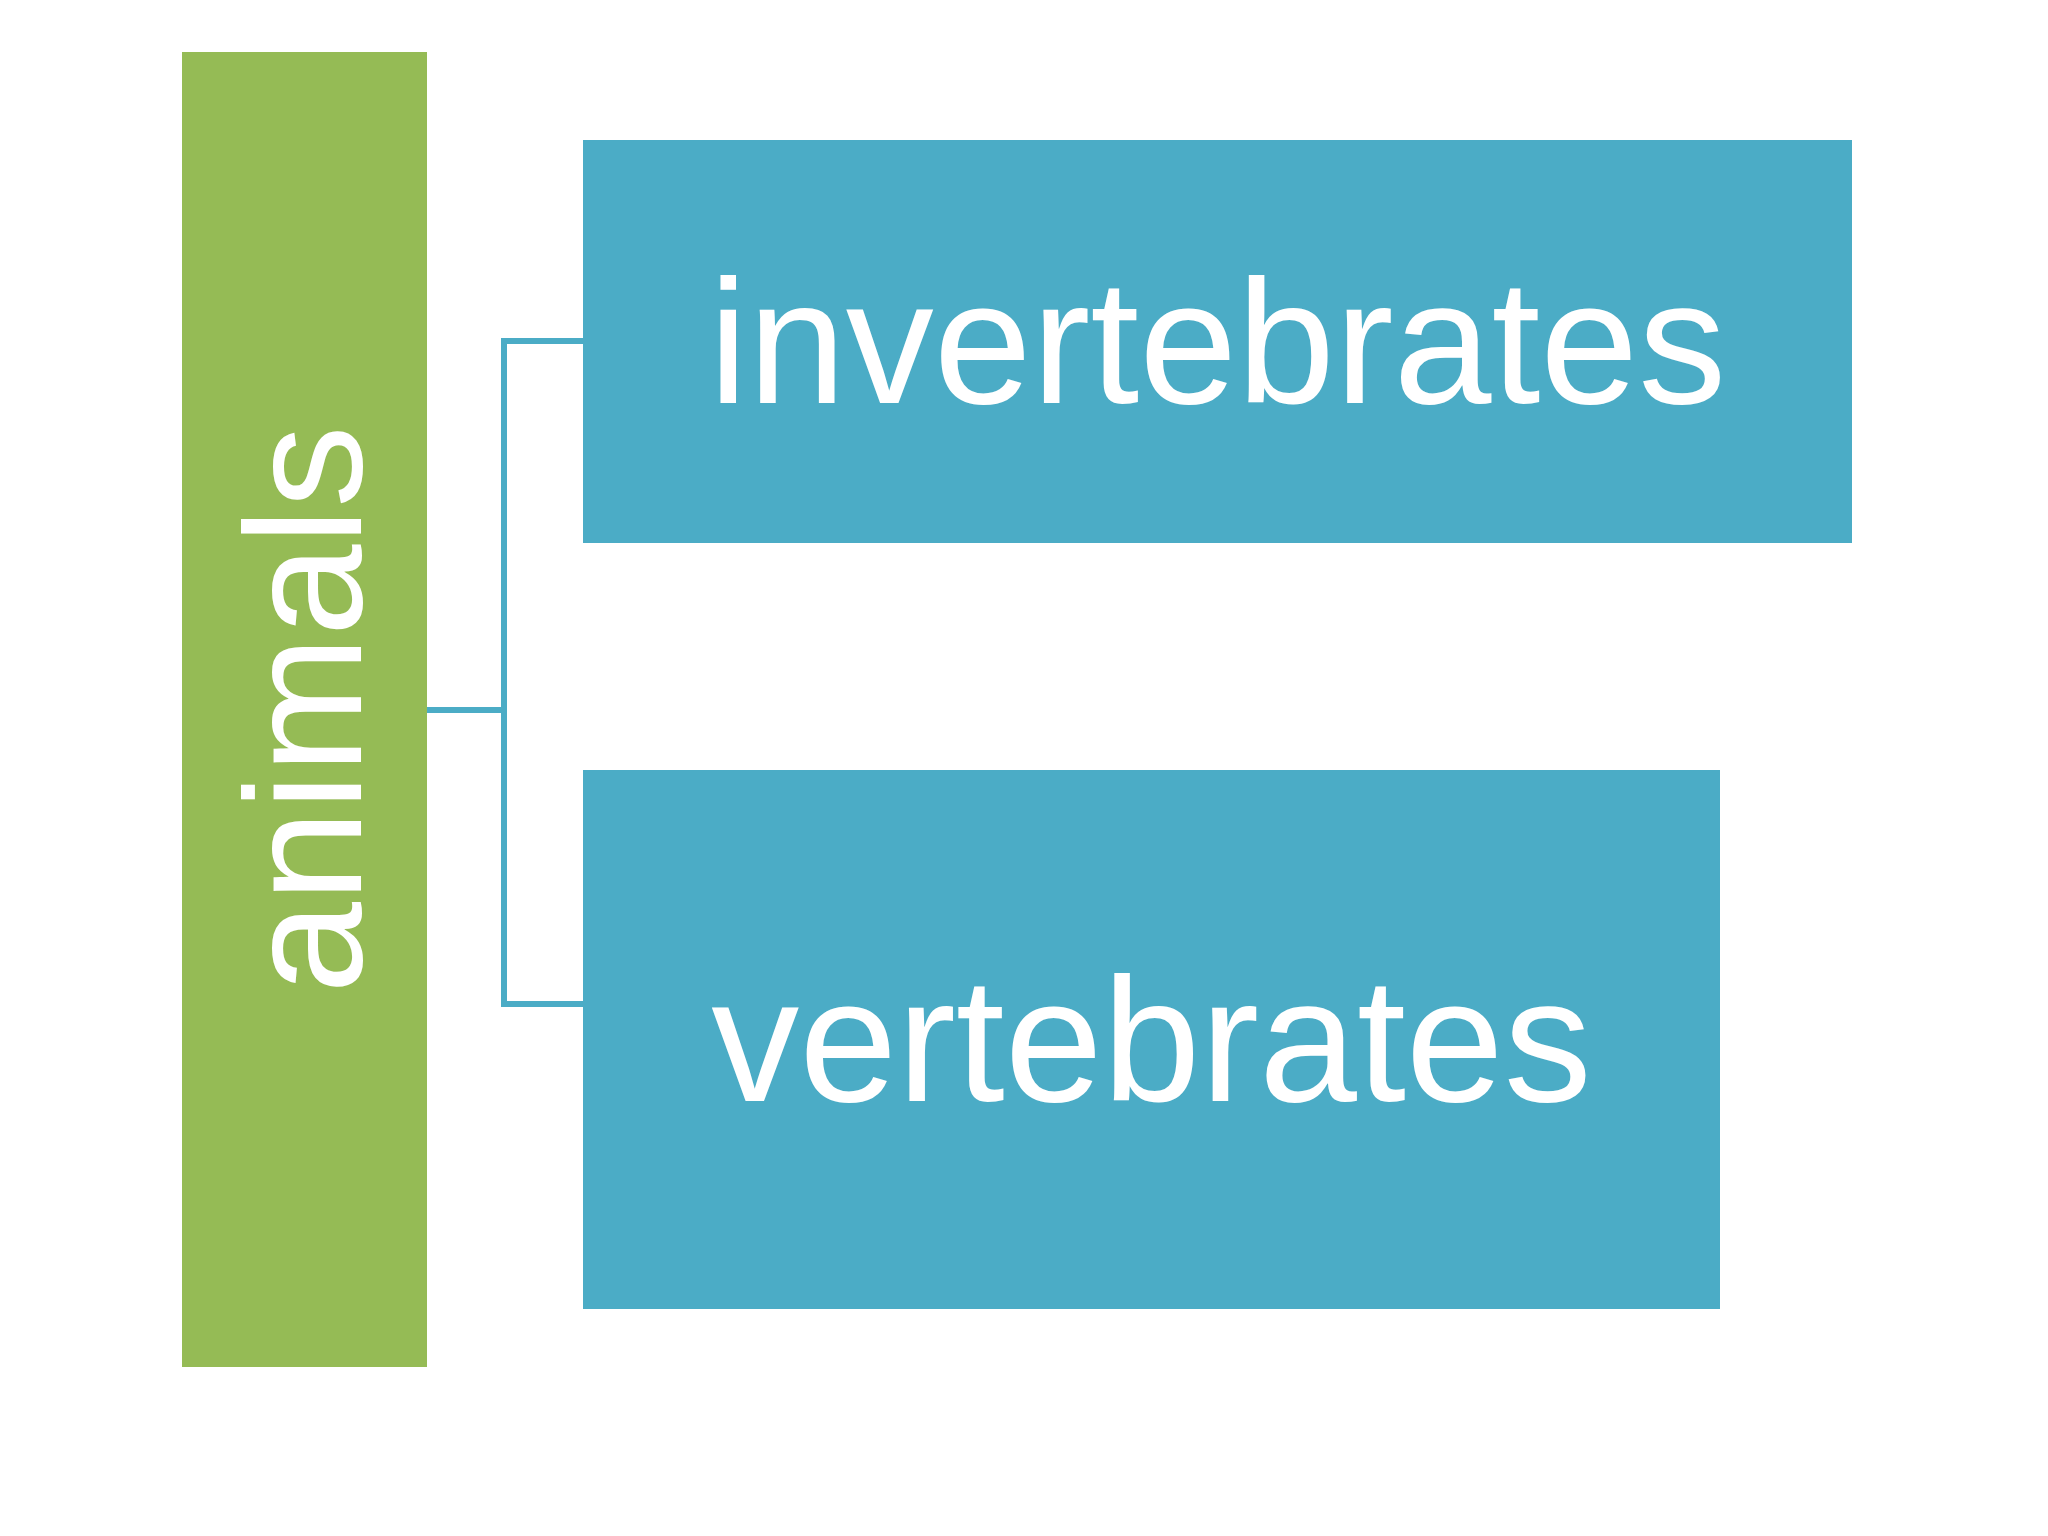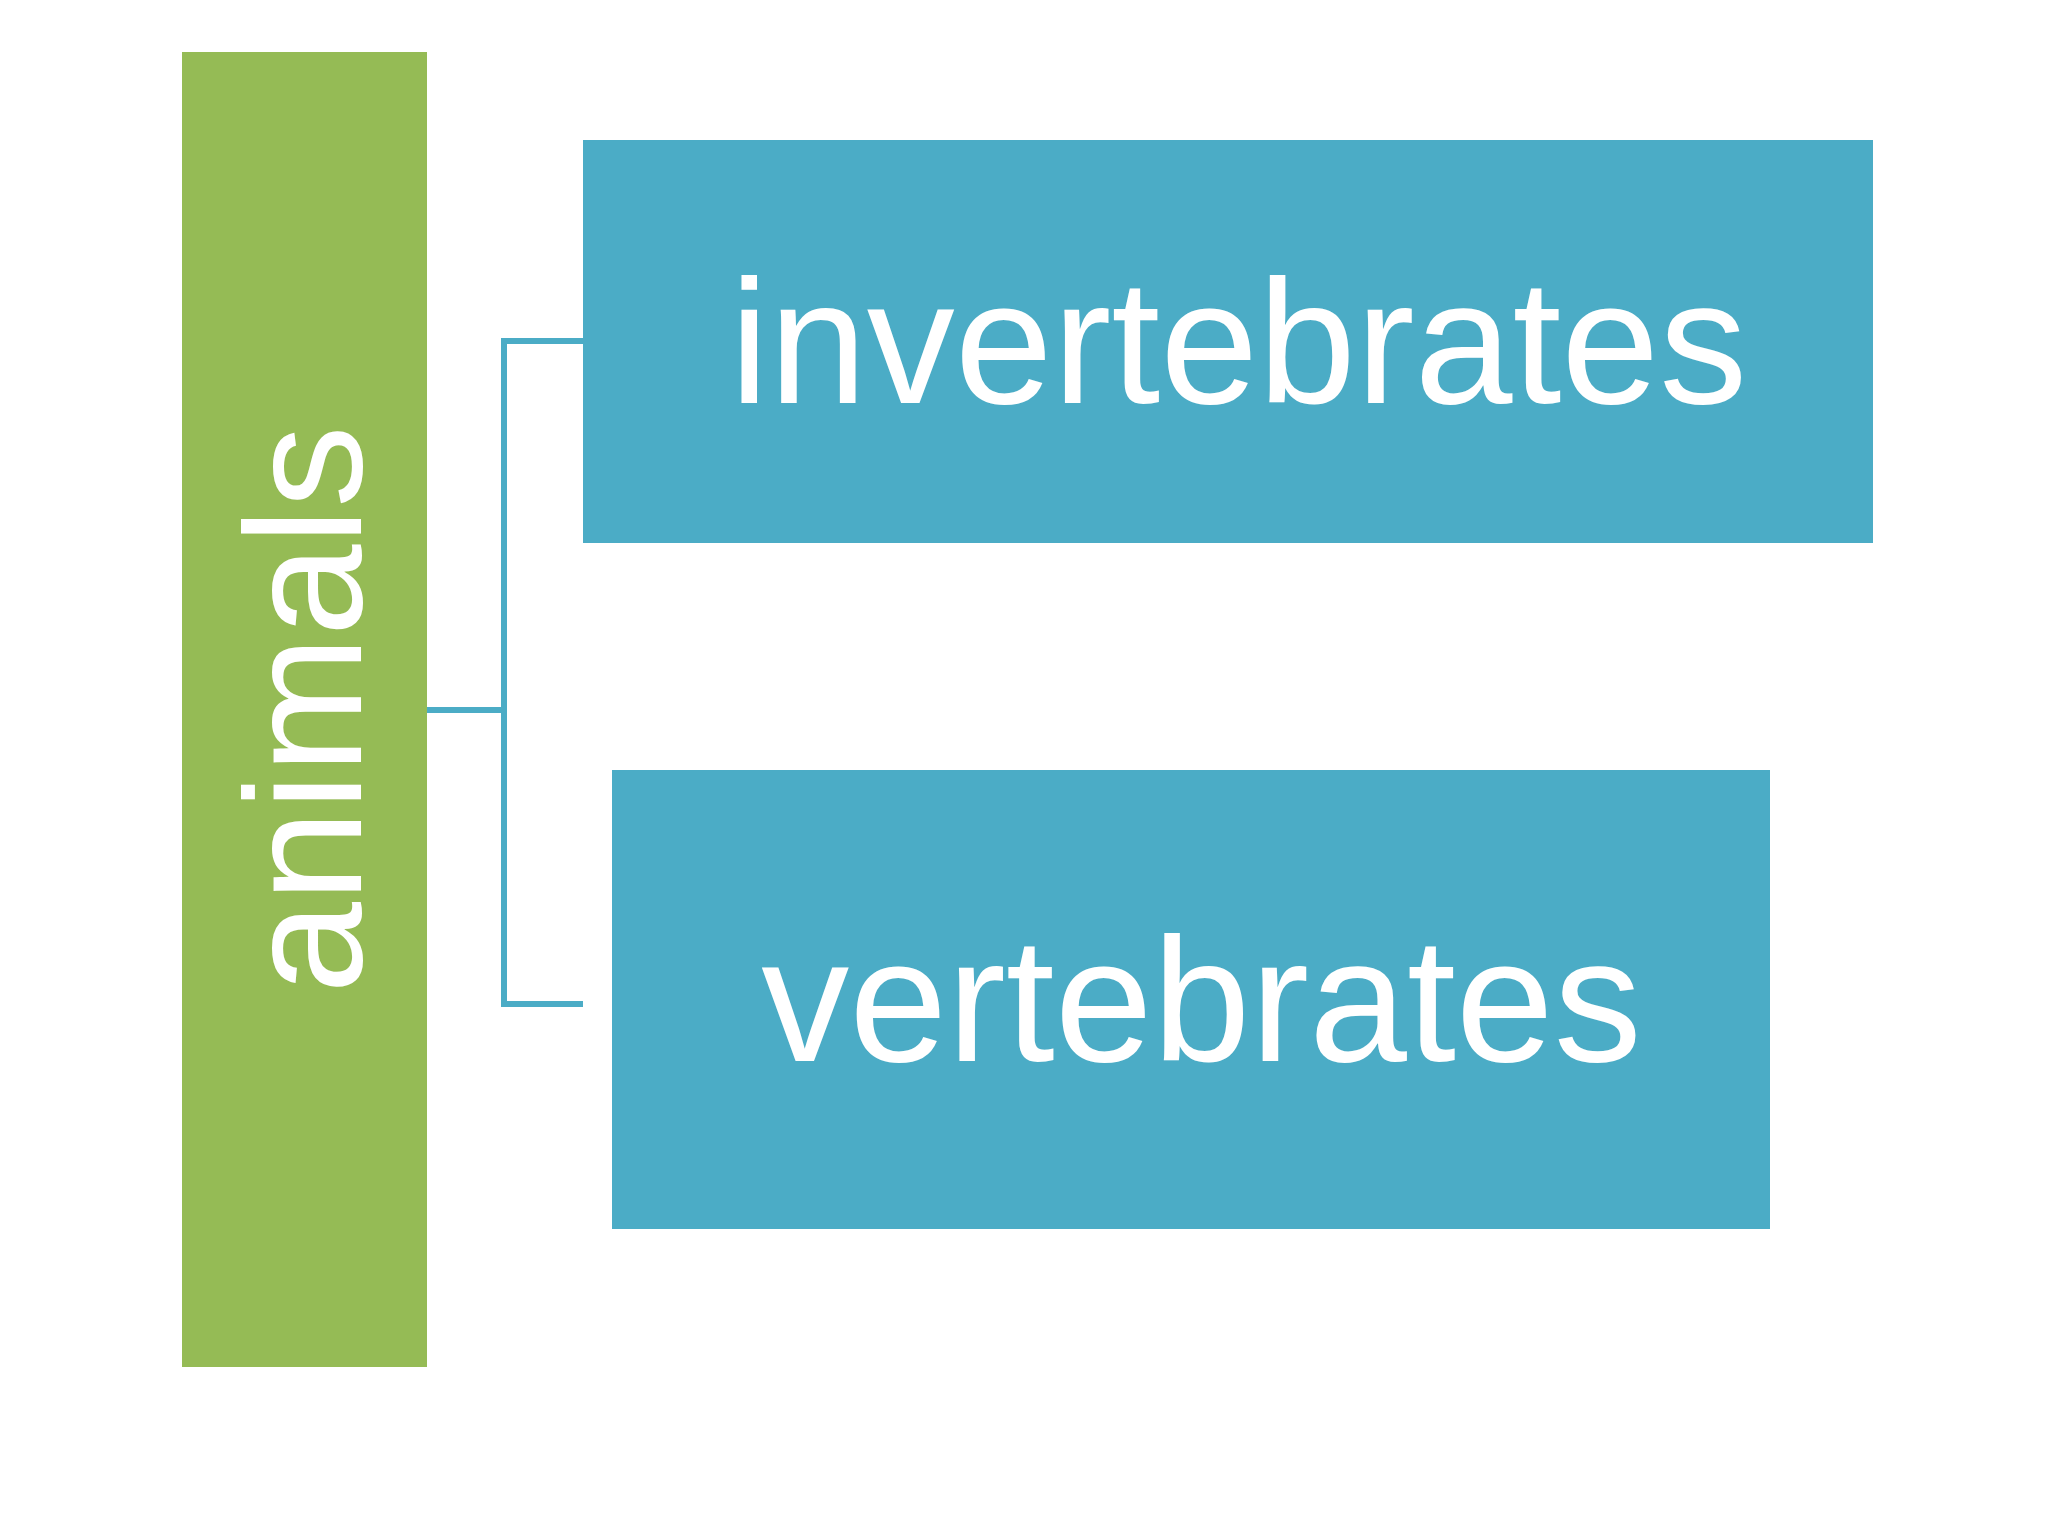--- a/index.html
+++ b/index.html
@@ -36,33 +36,32 @@
     background: var(--root-bg, #95BB55);
     font-size: 165px;
   }
   .node-root .label {
     transform: rotate(-90deg);
     white-space: nowrap;
   }
   .node-child {
     background: var(--child-bg, #4BACC6);
     font-size: 176px;
-    padding-left: 21px;
   }
   .node-invertebrates {
     left: 583px;
     top: 140px;
     width: 1269px;
     height: 403px;
   }
   .node-vertebrates {
-    left: 612px;
+    left: 583px;
     top: 770px;
     width: 1137px;
-    height: 459px;
+    height: 539px;
   }
   .connector {
     position: absolute;
     background: var(--connector, #4BACC6);
   }
   .conn-parent-stub {
     left: 427px;
     top: 707px;
     width: 80px;
     height: 6px;

